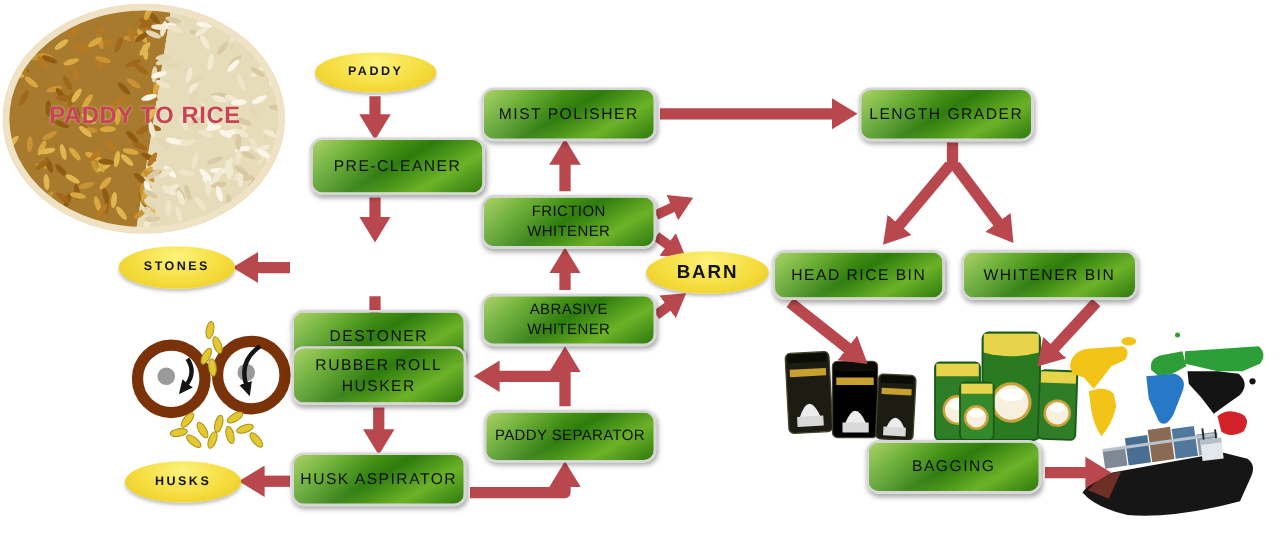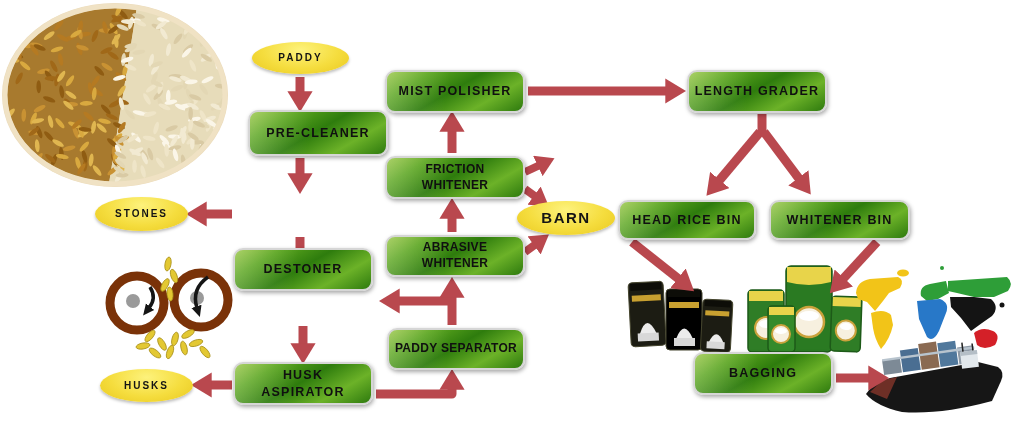--- a/index.html
+++ b/index.html
@@ -6,21 +6,21 @@
   .stage{
     position:relative;width:1024px;height:436px;background:#ffffff;overflow:hidden;
     font-family:"Liberation Sans",sans-serif;
   }
   .stage svg{position:absolute;left:0;top:0;}
   
   .pbox{
     position:absolute;display:flex;align-items:center;justify-content:center;
     text-align:center;box-sizing:border-box;padding:17px 5px;
     border-radius:10px;border:2px solid #d6d6d6;
-    color:#101010;font-weight:bold;font-size:12.5px;letter-spacing:1.2px;line-height:1.3;
+    color:#101010;font-weight:normal;font-size:12.5px;letter-spacing:1.2px;line-height:1.3;
     background:
       linear-gradient(100deg, rgba(255,255,255,.22) 0%, rgba(255,255,255,0) 45%),
       linear-gradient(150deg,#93c43c 0%,#5aa51e 22%,#2e7c0d 48%,#6cb228 74%,#2e7a0e 100%);
     box-shadow:1px 2px 4px rgba(0,0,0,.35);
   }
   .pbox.long{font-size:12px;letter-spacing:.3px;}
   
   .oval{
     position:absolute;display:flex;align-items:center;justify-content:center;
     text-align:center;box-sizing:border-box;border-radius:50%;
@@ -453,28 +453,30 @@
       <path d="M525,252 L536,244" marker-end="url(#ah)" stroke-width="8"></path>
       <path d="M762,114 L762,136"></path>
       <path d="M760,132 L718,182" marker-end="url(#ah)"></path>
       <path d="M764,132 L800,180" marker-end="url(#ah)"></path>
       <path d="M632,242 L680,280" marker-end="url(#ah)"></path>
       <path d="M877,242 L842,280" marker-end="url(#ah)"></path>
       <path d="M836,378 L871,378" marker-end="url(#ah)"></path>
     </g>
   </svg>
 
+  <div class="photo-caption">PADDY TO RICE</div>
 
   <div class="oval" style="left:252px;top:42px;width:97px;height:32px;">PADDY</div>
   <div class="oval" style="left:95px;top:197px;width:93px;height:34px;">STONES</div>
   <div class="oval" style="left:100px;top:369px;width:93px;height:33px;">HUSKS</div>
   <div class="oval big" style="left:517px;top:201px;width:98px;height:34px;">BARN</div>
 
   <div class="pbox" style="left:233px;top:110px;width:140px;height:46px;margin-left:15px;">PRE-CLEANER</div>
   <div class="pbox" style="left:233px;top:204px;width:140px;height:43px;margin-top:44px;">DESTONER</div>
+  <div class="pbox" style="left:233px;top:277px;width:140px;height:47px;">RUBBER ROLL HUSKER</div>
   <div class="pbox" style="left:233px;top:362px;width:140px;height:43px;">HUSK ASPIRATOR</div>
   <div class="pbox long" style="left:387px;top:328px;width:138px;height:42px;">PADDY SEPARATOR</div>
   <div class="pbox long" style="left:385px;top:235px;width:140px;height:42px;">ABRASIVE WHITENER</div>
   <div class="pbox long" style="left:385px;top:156px;width:140px;height:43px;">FRICTION WHITENER</div>
   <div class="pbox" style="left:385px;top:70px;width:140px;height:43px;">MIST POLISHER</div>
   <div class="pbox" style="left:687px;top:70px;width:140px;height:43px;">LENGTH GRADER</div>
   <div class="pbox" style="left:618px;top:200px;width:138px;height:40px;">HEAD RICE BIN</div>
   <div class="pbox" style="left:769px;top:200px;width:141px;height:40px;">WHITENER BIN</div>
   <div class="pbox" style="left:693px;top:352px;width:140px;height:43px;">BAGGING</div>
 

